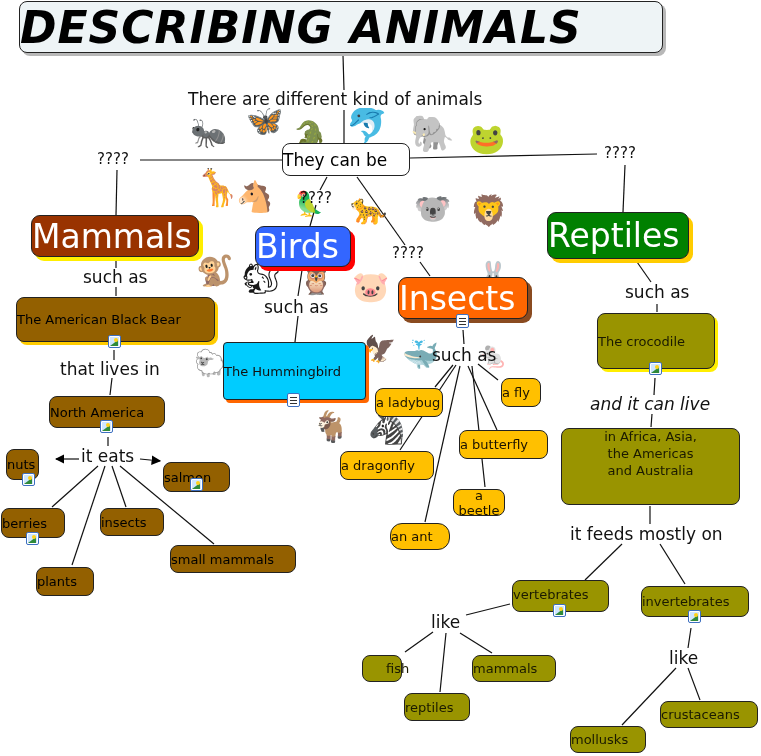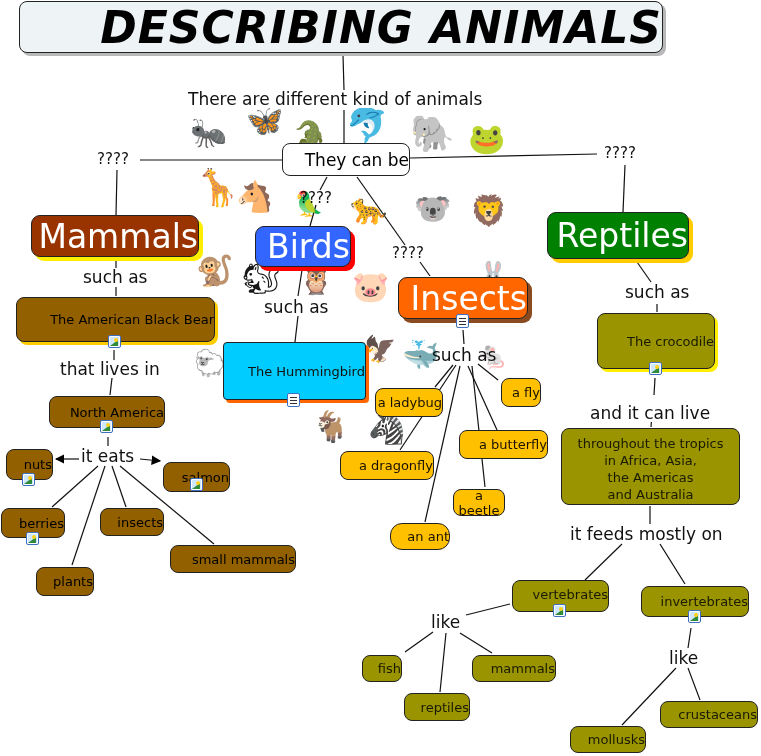--- a/index.html
+++ b/index.html
@@ -1,20 +1,20 @@
 <!DOCTYPE html>
 <html><head>
 <meta charset="utf-8">
 <style>
   html, body { margin: 0; padding: 0; background: #ffffff; }
   body { width: 761px; height: 756px; position: relative; overflow: hidden;
          font-family: "DejaVu Sans", sans-serif; }
   #links { position: absolute; left: 0; top: 0; width: 761px; height: 756px; pointer-events: none; }
   .node { position: absolute; box-sizing: border-box; display: flex; align-items: center;
-          justify-content: flex-end; text-align: center; border: 1.5px solid #222; border-radius: 9px; }
+          justify-content: flex-start; text-align: center; border: 1.5px solid #222; border-radius: 9px; }
   .lbl { position: absolute; white-space: nowrap; color: #111; background: #fff;
          font-family: "DejaVu Sans", sans-serif; line-height: 1; padding: 0 2px; }
   .lbl.nobg { background: transparent; }
   .title { left: 19px; top: 1px; width: 644px; height: 52px; background: #eef4f6;
            border-radius: 8px; box-shadow: 3px 3px 0 #b8b8b8; }
   .title span { font-family: "DejaVu Sans", sans-serif; font-weight: bold; font-style: italic;
                 font-size: 44px; letter-spacing: 1px; color: #000; }
   .cat { color: #fff; font-size: 33px; font-family: "DejaVu Sans", sans-serif; }
   .brown { background: #936000; color: #000000; font-size: 13px; border-radius: 8px; }
   .olive { background: #999400; color: #1a1a00; font-size: 13px; border-radius: 8px; }
@@ -162,37 +162,37 @@
 <div class="node brown" style="left:49px;top:396px;width:116px;height:32px;">
   <span>North America</span>
 </div>
 <span class="imgicon" style="left:100px;top:420px;">
     <span class="sky"></span>
     <span class="hill"></span>
     <span class="sun"></span>
   </span>
 <span class="lbl" style="left:79px;top:448px;font-size:17px;">it eats</span>
 
-<div class="node brown" style="left:6px;top:449px;width:47px;height:31px;">
+<div class="node brown" style="left:6px;top:449px;width:33px;height:31px;">
   <span>nuts</span>
 </div>
 <span class="imgicon" style="left:22px;top:473px;">
     <span class="sky"></span>
     <span class="hill"></span>
     <span class="sun"></span>
   </span>
 <div class="node brown" style="left:163px;top:462px;width:67px;height:30px;">
   <span>salmon</span>
 </div>
 <span class="imgicon" style="left:190px;top:478px;">
     <span class="sky"></span>
     <span class="hill"></span>
     <span class="sun"></span>
   </span>
-<div class="node brown" style="left:1px;top:508px;width:64px;height:30px;padding-left:19px;">
+<div class="node brown" style="left:1px;top:508px;width:64px;height:30px;">
   <span>berries</span>
 </div>
 <span class="imgicon" style="left:26px;top:532px;">
     <span class="sky"></span>
     <span class="hill"></span>
     <span class="sun"></span>
   </span>
 <div class="node brown" style="left:100px;top:508px;width:64px;height:28px;">
   <span>insects</span>
 </div>
@@ -235,23 +235,22 @@
 
 <span class="lbl" style="left:623px;top:284px;font-size:17px;">such as</span>
 <div class="node olive" style="left:597px;top:313px;width:118px;height:56px;box-shadow:3px 3px 0 #ffee00;">
   <span>The crocodile</span>
 </div>
 <span class="imgicon" style="left:649px;top:362px;">
     <span class="sky"></span>
     <span class="hill"></span>
     <span class="sun"></span>
   </span>
-<span class="lbl" style="left:588px;top:405px;font-size:17px;">and it can live</span>
+<span class="lbl" style="left:588px;top:396px;font-size:17px;font-style:italic;">and it can live</span>
 <div class="node olive" style="left:561px;top:428px;width:179px;height:77px;flex-direction:column;line-height:1.3;">
-  <span>throughout the tropics</span>
   <span>in Africa, Asia,</span>
   <span>the Americas</span>
   <span>and Australia</span>
 </div>
 <span class="lbl" style="left:568px;top:526px;font-size:17px;">it feeds mostly on</span>
 
 <div class="node olive" style="left:512px;top:580px;width:97px;height:32px;">
   <span style="margin-bottom:4px;">vertebrates</span>
 </div>
 <span class="imgicon" style="left:553px;top:604px;">

